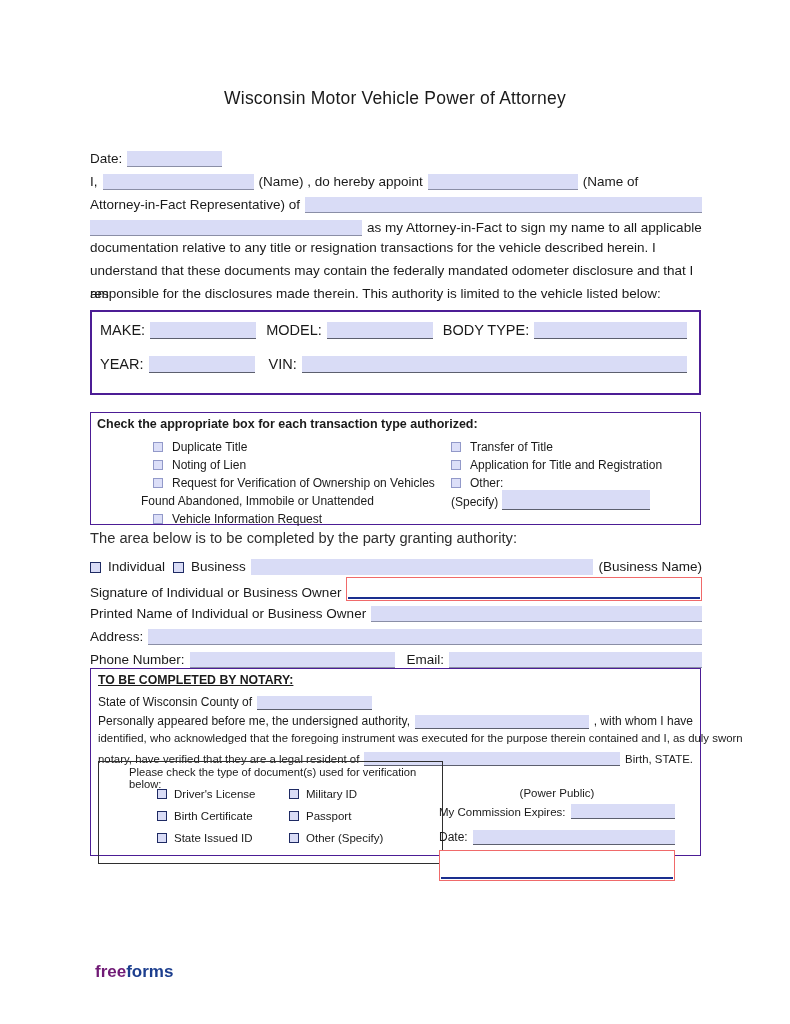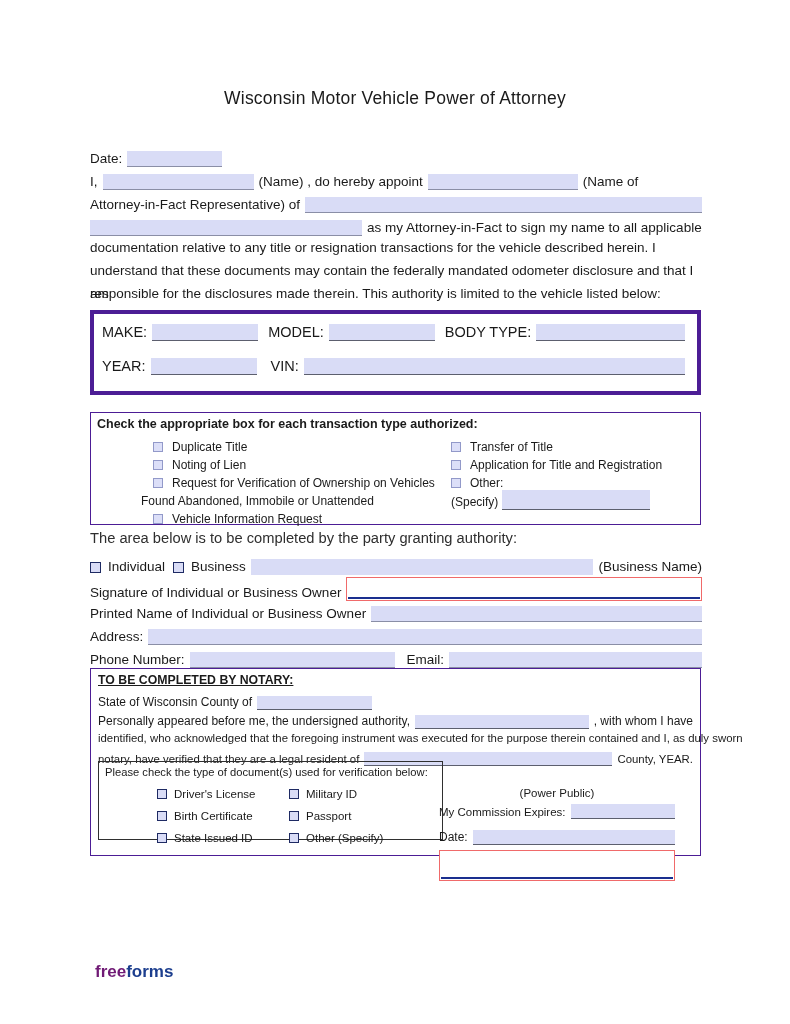--- a/index.html
+++ b/index.html
@@ -21,21 +21,21 @@
   .t { padding-bottom:1px; white-space:nowrap; }
 
   #page-title { top:88px; left:0; width:100%; text-align:center;
     font-size:17.5px; font-weight:normal; letter-spacing:.2px; }
 
   #intro { left:90px; top:144px; width:612px; font-size:13.5px; }
   #intro .line { height:23px; display:flex; align-items:flex-end; }
   #intro .plain { height:23px; line-height:23px; }
   .gapL { margin-left:5px; } .gapR { margin-right:5px; }
 
-  .boxed { border:4px solid #4c1d95; }
+  .boxed { border:2px solid #4c1d95; }
 
   #vehicle-box { left:90px; top:310px; width:611px; height:85px; font-size:14.5px; }
   #vehicle-box .vrow { position:absolute; left:8px; right:12px; display:flex; align-items:flex-end; }
   #vehicle-box .vrow .fld { height:17px; }
 
   #trans-box { left:90px; top:412px; width:611px; height:113px; border-width:1.5px; font-size:12px; }
   #trans-box .hdr { font-weight:bold; font-size:12.5px; padding:4px 8px 0 6px; }
   .tcol { position:absolute; top:25px; }
   .tcol .trow { height:18px; display:flex; align-items:center; }
   .cb-l { width:10px; height:10px; background:#dcdff8; border:1px solid #9299c9;
@@ -61,22 +61,22 @@
   #phone-row  { left:90px; top:646px; width:612px; height:22px; font-size:13.5px; }
 
   #notary-box { left:90px; top:668px; width:611px; height:188px; border-width:1.5px; font-size:12px; }
   #notary-box .inner { padding:4px 7px 0 7px; }
   #notary-heading { font-weight:bold; text-decoration:underline; font-size:12.3px; height:18px; }
   .nline { display:flex; align-items:flex-end; height:19px; }
   .nline.sm, .nplain { font-size:11.4px; }
   .nplain { height:18px; line-height:18px; white-space:nowrap; }
   .nline .fld { height:14px; }
 
-  #verif-box { position:absolute; left:7px; top:92px; width:345px; height:79px;
-    border:1.5px solid #2f2f2f; font-size:11.5px; }
+  #verif-box { position:absolute; left:7px; top:92px; width:345px; height:103px;
+    border:1.5px solid #2f2f2f; font-size:11.5px;padding-left:24px; }
   #verif-box .vhdr { font-size:11.2px; padding:4px 6px 0 6px; }
   .vrow2 { position:absolute; display:flex; align-items:center; }
   .vrow2 .cb-d { width:10px; height:10px; }
 
   #notary-sig { left:348px; top:84px; width:236px; height:31px; }
   #notary-public-label { left:348px; top:118px; width:236px; text-align:center; font-size:11.5px; }
   #commission-row { left:348px; top:131px; width:236px; height:19px; font-size:11.5px; }
   #ndate-row { left:348px; top:156px; width:236px; height:20px; font-size:12px; }
   #commission-row .fld, #ndate-row .fld { height:15px; }
 
@@ -216,21 +216,21 @@
       </div>
       <div class="nline">
         <span class="t gapR">Personally appeared before me, the undersigned authority,</span>
         <span class="fld dark grow"></span>
         <span class="t gapL">, with whom I have</span>
       </div>
       <div class="nplain">identified, who acknowledged that the foregoing instrument was executed for the purpose therein contained and I, as duly sworn</div>
       <div class="nline sm">
         <span class="t gapR">notary, have verified that they are a legal resident of</span>
         <span class="fld dark" style="width:283px"></span>
-        <span class="t gapL">County, YEAR.</span>
+        <span class="t gapL">Birth, STATE.</span>
       </div>
     </div>
 
     <div id="verif-box">
       <div class="vhdr">Please check the type of document(s) used for verification below:</div>
       <div class="vrow2" style="left:58px;top:26px">
         <span class="cb-d"></span>
         <span>Driver's License</span>
       </div>
       <div class="vrow2" style="left:190px;top:26px">

